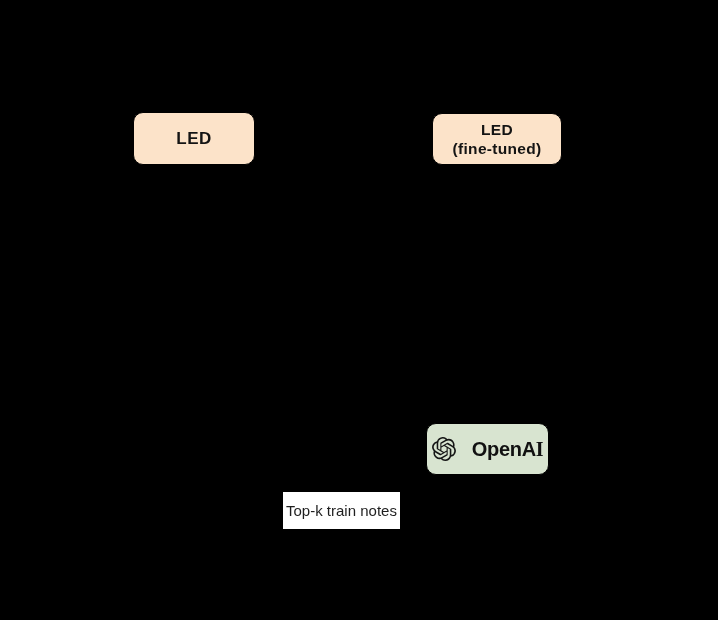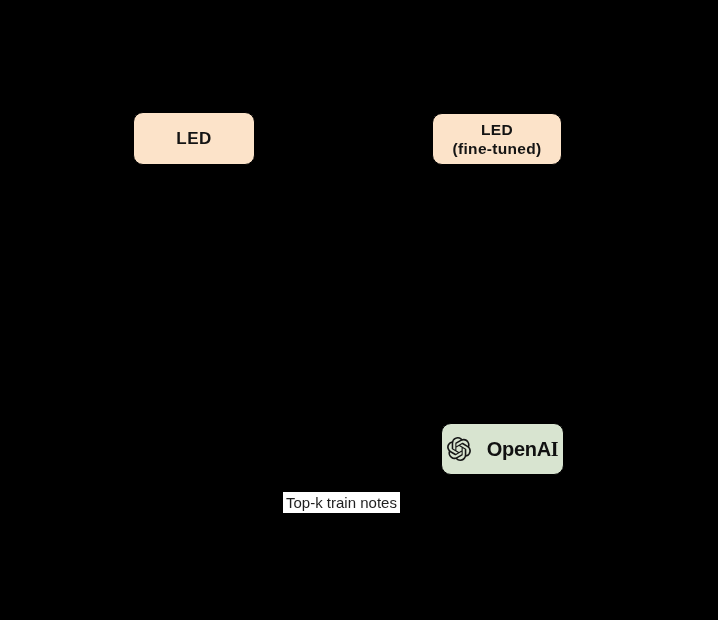--- a/index.html
+++ b/index.html
@@ -41,21 +41,21 @@
     font-size: 15.5px;
     letter-spacing: 0.3px;
   }
   .node-instructor {
     left: 143px; top: 423px;
     width: 122px; height: 50px;
     font-size: 17px;
     letter-spacing: 0.4px;
   }
   .node-openai {
-    left: 441px; top: 423px;
+    left: 426px; top: 423px;
     width: 123px; height: 52px;
     flex-direction: row;
     gap: 16px;
   }
   .openai-glyph {
     width: 24px;
     height: 24px;
     display: block;
     flex: 0 0 auto;
   }
@@ -69,21 +69,21 @@
   .openai-wordmark .serif-i {
     font-family: "Liberation Serif", serif;
     font-weight: 700;
   }
   .floating-label {
     position: absolute;
     left: 283px; top: 492px;
     height: 21px;
     display: flex;
     align-items: center;
-    padding: 0 3px;
+    padding: 8px 3px;
     font-size: 15px;
     font-weight: 400;
     line-height: 21px;
     white-space: nowrap;
   }
 </style>
 </head>
 <body>
 
 <div class="canvas" style="background-color: rgb(0, 0, 0);">

